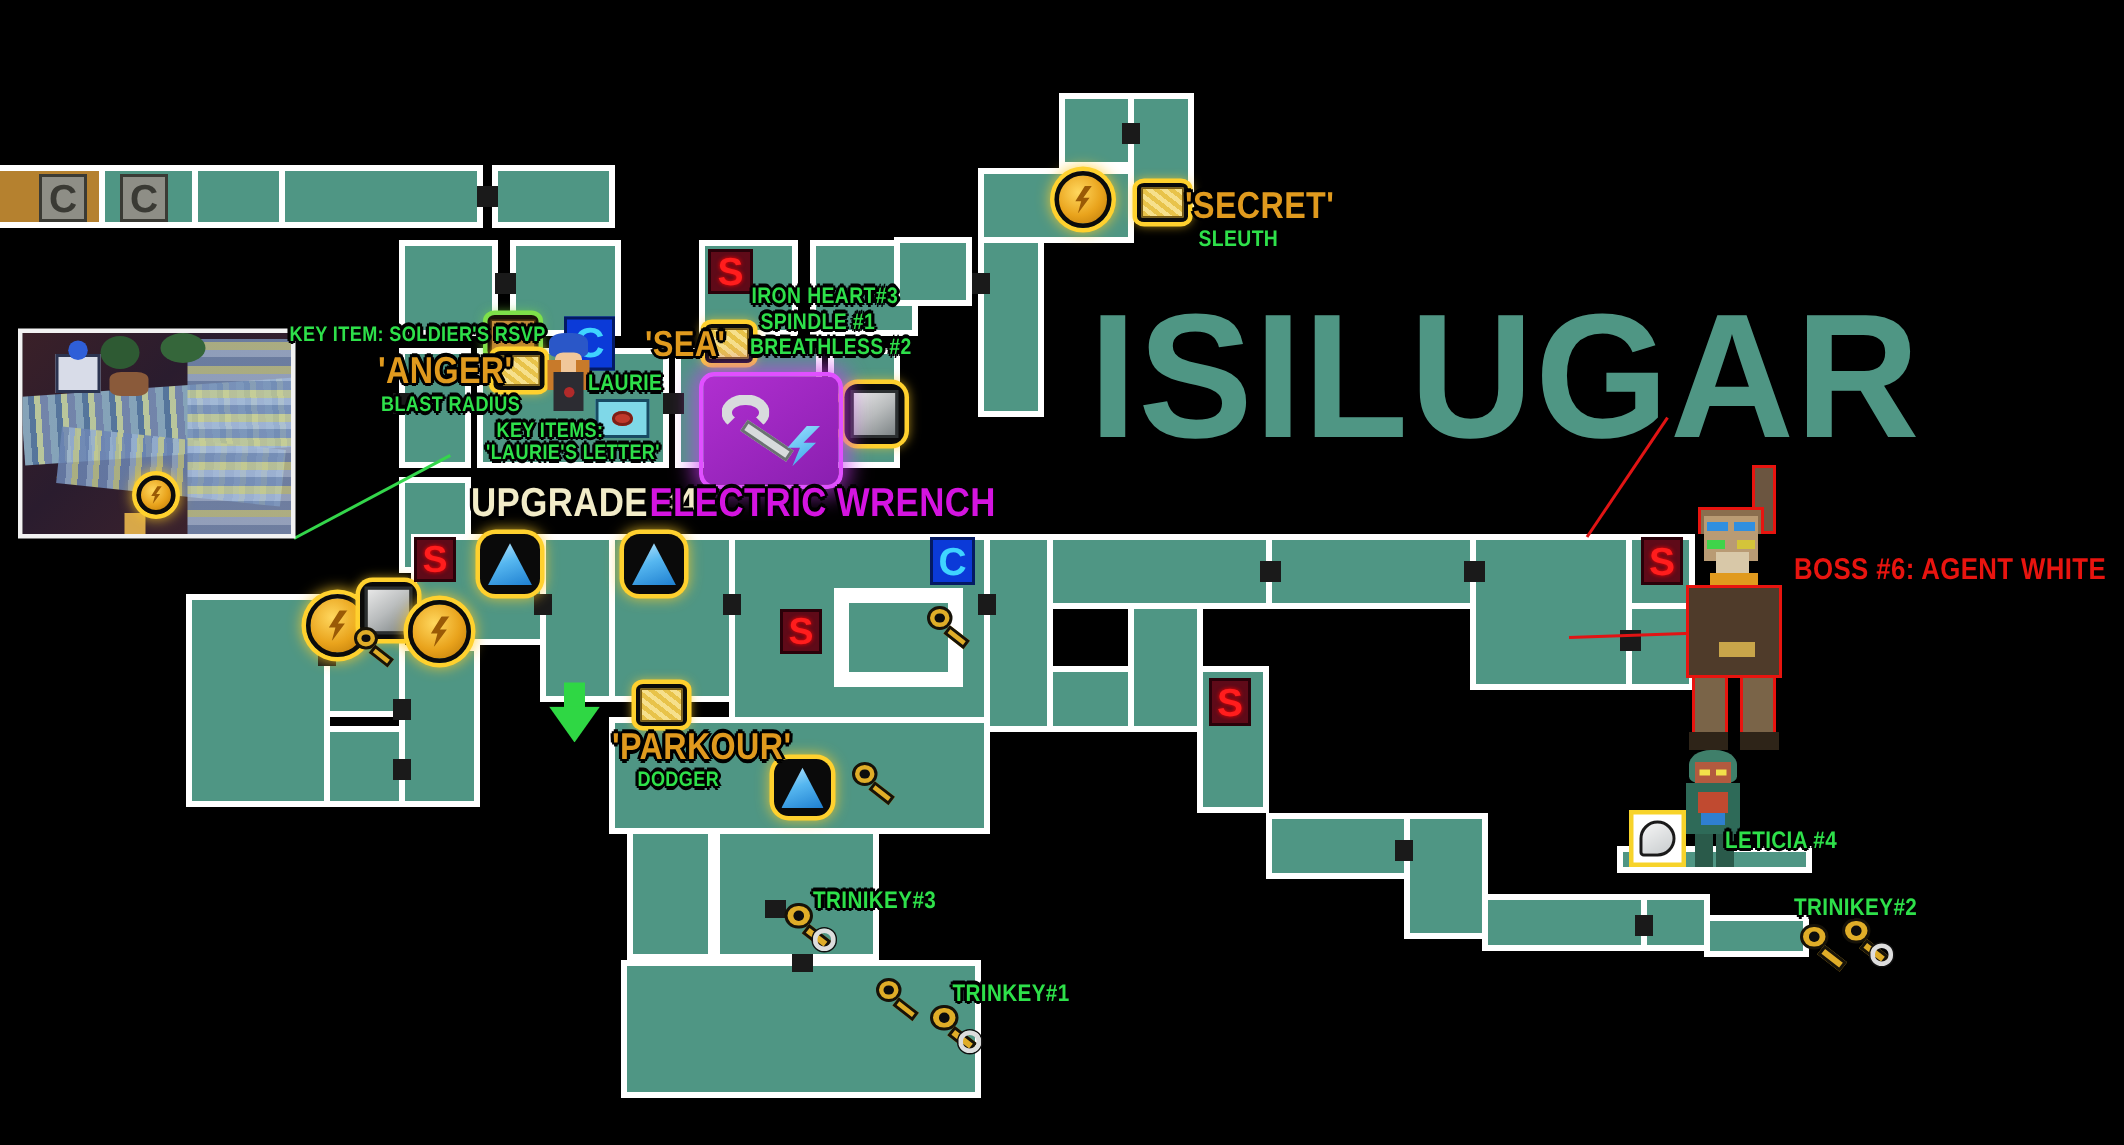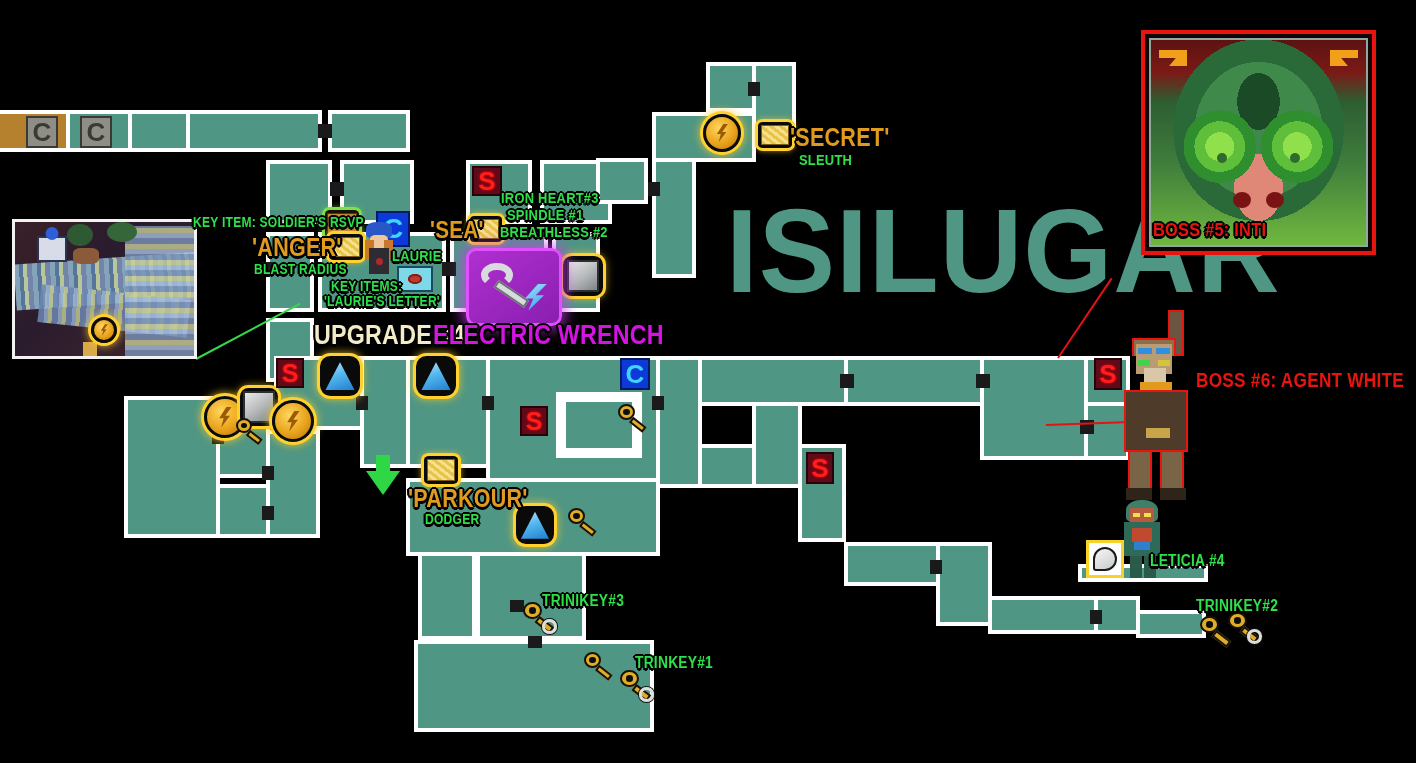--- a/index.html
+++ b/index.html
@@ -587,31 +587,20 @@
       <div class="shaft"></div>
   </div>
   <div class="icon key" style="left:1228px; top:612px; width:32px; height:30px;">
     <div class="bow"></div>
       <div class="shaft"></div>
     <div class="keyring"></div>
   </div>
 
   <div id="bomb-icon"></div>
 
-  <div id="boss-inti-frame">
-    <div id="boss-inti-art">
-      <div class="inti-flag" style="left:8px; top:10px;"></div>
-      <div class="inti-flag" style="right:8px; top:10px; transform: scaleX(-1);"></div>
-      <div class="inti-eye-dot" style="left:66px; top:113px;"></div>
-      <div class="inti-eye-dot" style="right:66px; top:113px;"></div>
-      <div class="inti-nostril" style="left:82px; top:152px;"></div>
-      <div class="inti-nostril" style="right:82px; top:152px;"></div>
-    </div>
-    <div id="boss-inti-label" class="lbl red" style="font-size:19px; position:absolute; left:8px; bottom:10px;">BOSS #5: INTI</div>
-  </div>
 
   <div id="agent-white">
     <div class="aw-part" style="left:58px; top:0; width:16px; height:46px; background:#6b5540; border:2px solid #e8140f;"></div>
     <div class="aw-part" style="left:22px; top:28px; width:44px; height:18px; background:#8a6e4e; border:2px solid #e8140f; border-bottom:none;"></div>
     <div class="aw-part" style="left:26px; top:34px; width:36px; height:30px; background:#b99b74;"></div>
     <div class="aw-part" style="left:28px; top:38px; width:14px; height:6px; background:#2f8fe0;"></div>
     <div class="aw-part" style="left:46px; top:38px; width:14px; height:6px; background:#2f8fe0;"></div>
     <div class="aw-part" style="left:28px; top:50px; width:12px; height:6px; background:#3fd44a;"></div>
     <div class="aw-part" style="left:48px; top:50px; width:12px; height:6px; background:#d4c43a;"></div>
     <div class="aw-part" style="left:34px; top:58px; width:22px; height:14px; background:#d8c8a8;"></div>

